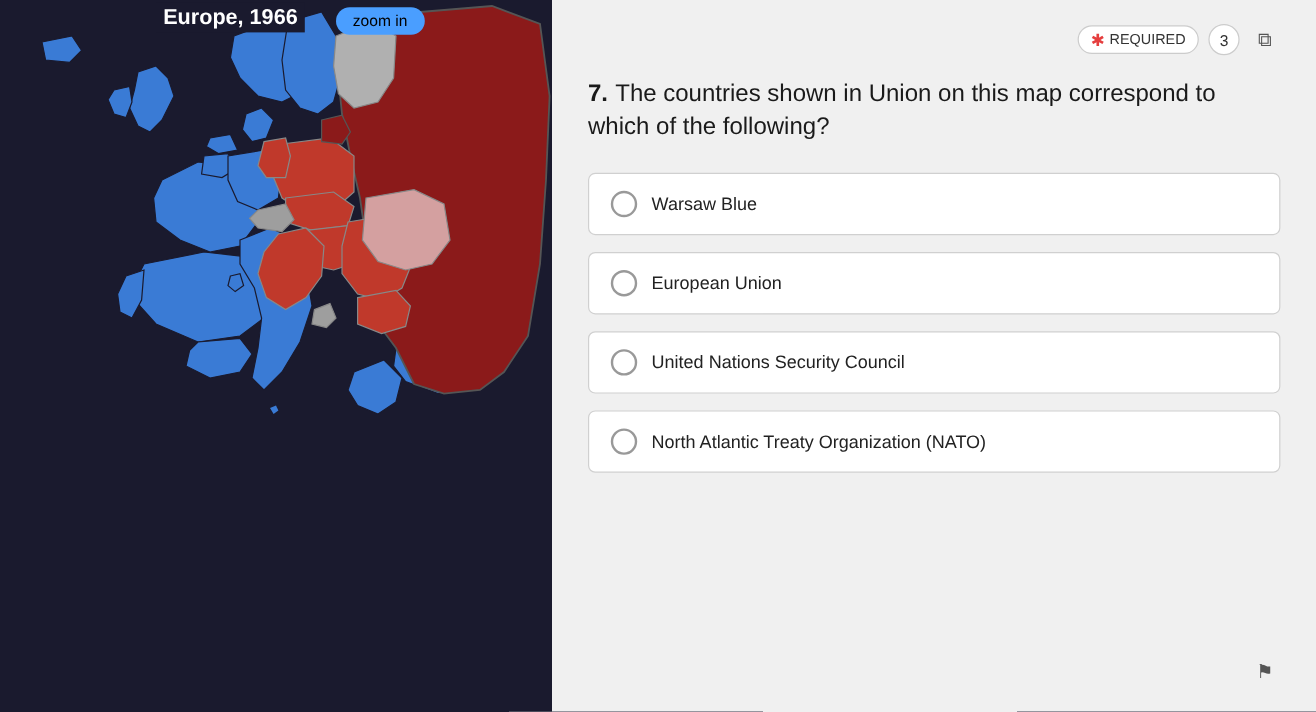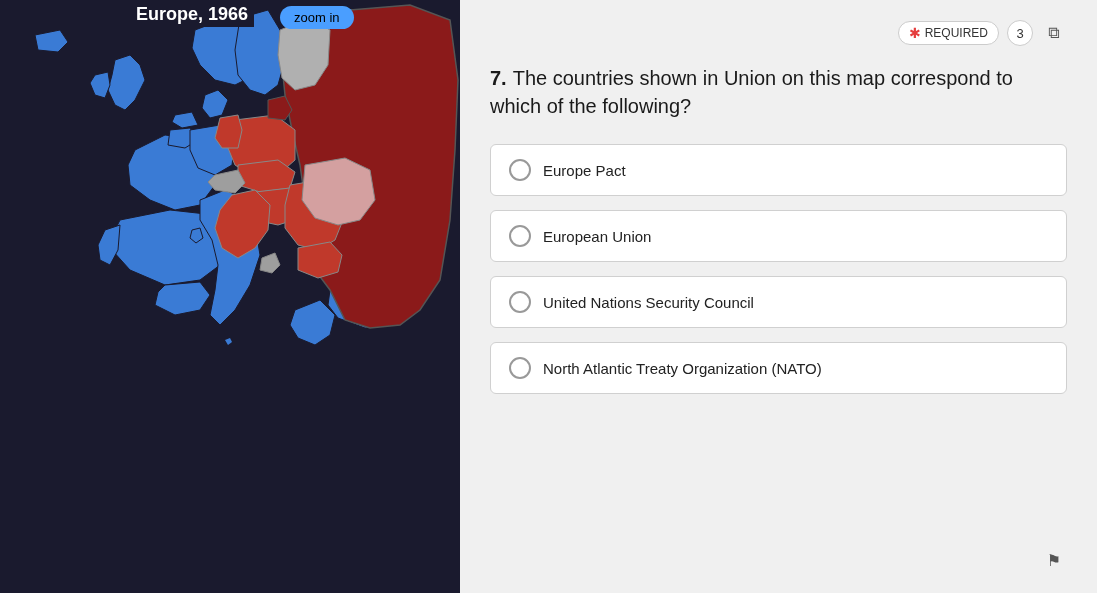--- a/index.html
+++ b/index.html
@@ -269,21 +269,21 @@
   </div>
 
   <div class="question-text">
     <span class="question-number">7.</span><span>The countries shown in Union on this map correspond to which of the following?</span>
   </div>
 
   <div class="options-list">
 
     <div class="option-item">
       <div class="radio-circle"></div>
-      <span class="option-label">Europe Pact</span>
+      <span class="option-label">Warsaw Blue</span>
     </div>
 
     <div class="option-item">
       <div class="radio-circle"></div>
       <span class="option-label">European Union</span>
     </div>
 
     <div class="option-item">
       <div class="radio-circle"></div>
       <span class="option-label">United Nations Security Council</span>

